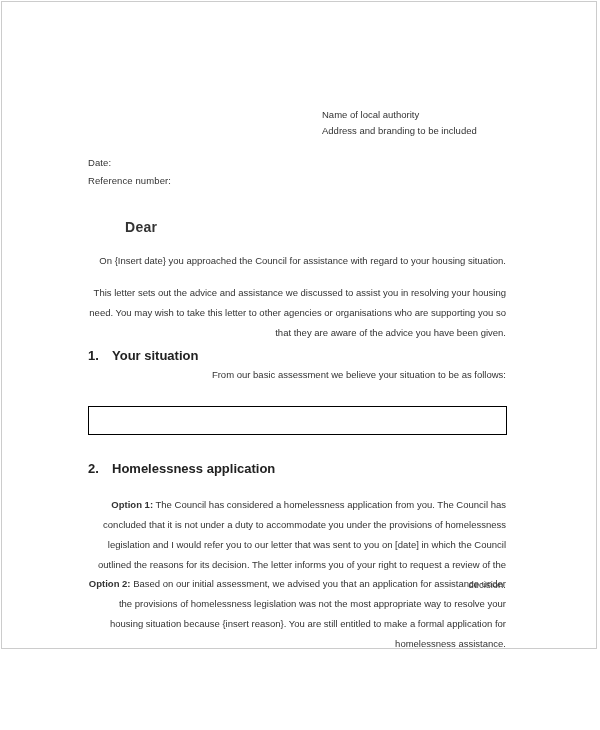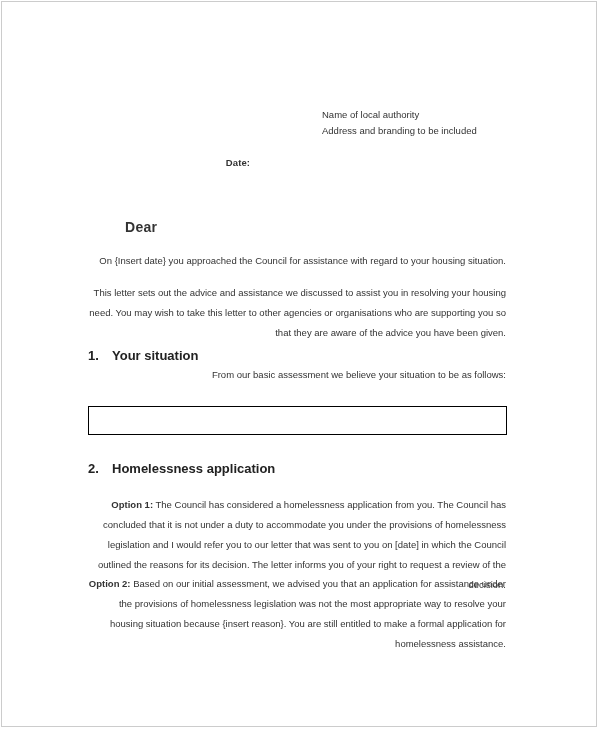--- a/index.html
+++ b/index.html
@@ -13,21 +13,21 @@
     height: 730px;
     overflow: hidden;
     font-family: "Liberation Sans", sans-serif;
   }
 
   .page {
     position: absolute;
     left: 1px;
     top: 1px;
     width: 596px;
-    height: 726px;
+    height: 648px;
     background: #ffffff;
     border: 1px solid #cccccc;
     box-sizing: border-box;
   }
 
   
   .letterhead {
     position: absolute;
     left: 320px;
     top: 105px;
@@ -44,23 +44,22 @@
   .meta {
     position: absolute;
     left: 86px;
     top: 152px;
     width: 300px;
   }
   .meta .line {
     font-size: 9.5px;
     line-height: 18px;
     color: #333333;
-    font-weight: bold;
+    font-weight: normal;
     letter-spacing: 0.1px;
-    text-align: center;
   }
 
   
   .salutation {
     position: absolute;
     left: 86px;
     top: 217px;
     font-size: 14px;
     font-weight: bold;
     color: #333333;
@@ -124,20 +123,21 @@
 
 <div class="page">
 
   <div class="letterhead">
     <div class="line">Name of local authority</div>
     <div class="line">Address and branding to be included</div>
   </div>
 
   <div class="meta">
     <div class="line">Date:</div>
+    <div class="line">Reference number:</div>
   </div>
 
   <div class="salutation">Dear</div>
 
   <div class="para intro">On {Insert date} you approached the Council for assistance with regard to your housing situation.</div>
 
   <div class="para advice">This letter sets out the advice and assistance we discussed to assist you in resolving your housing need. You may wish to take this letter to other agencies or organisations who are supporting you so that they are aware of the advice you have been given.</div>
 
   <div class="section-heading s1">
     <span class="num">1.</span><span class="title">Your situation</span>

